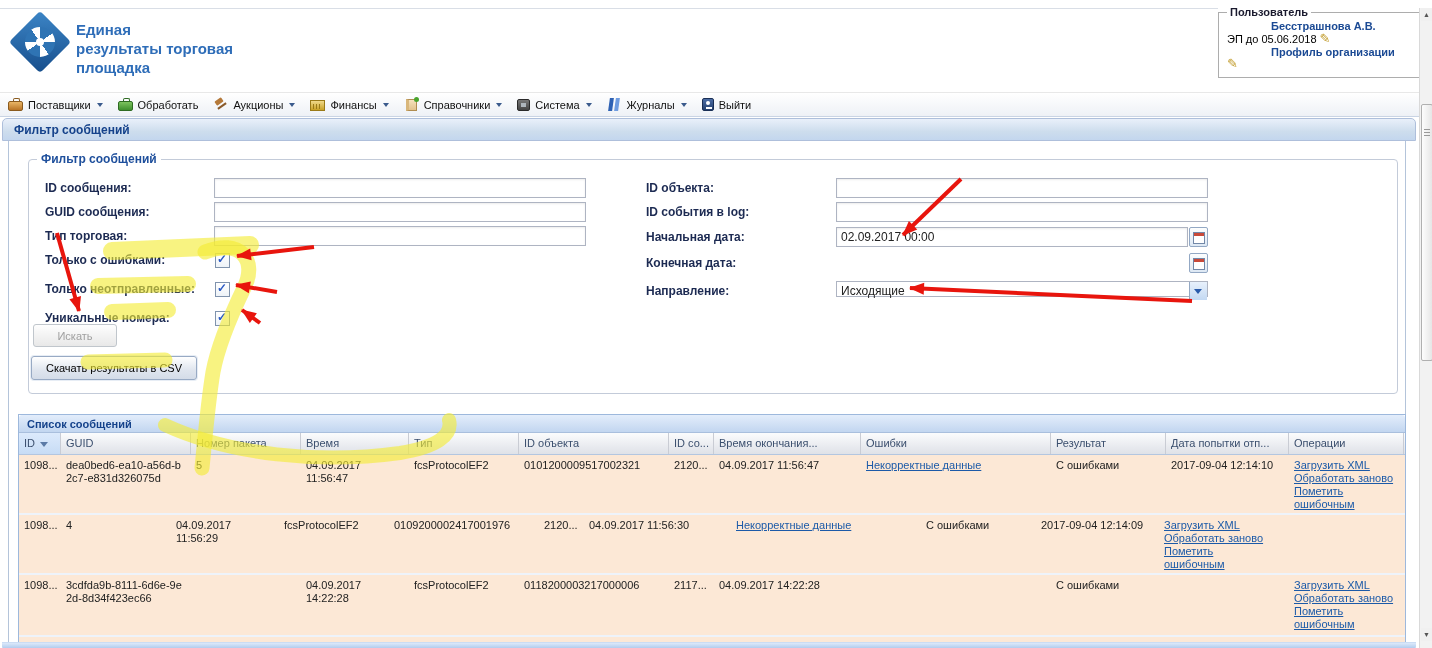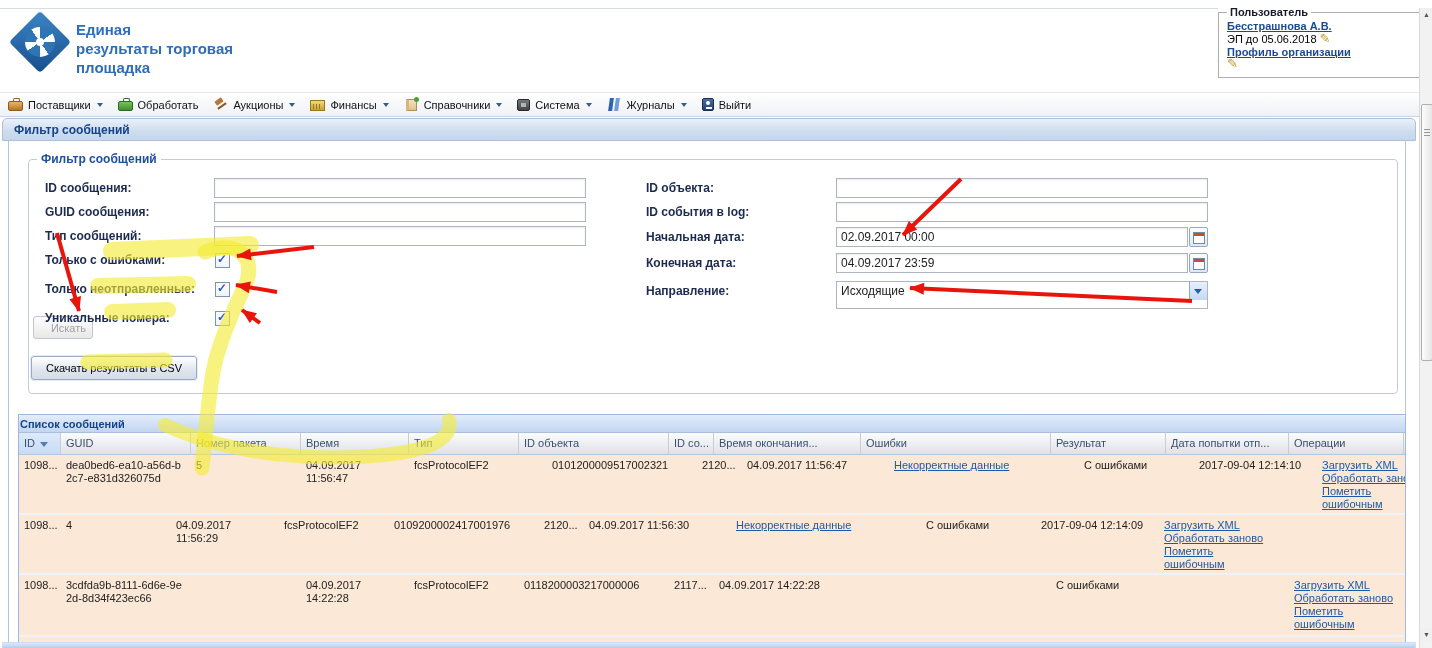--- a/index.html
+++ b/index.html
@@ -15,21 +15,21 @@
   .logo .swirl{position:absolute;left:13px;top:13px;width:30px;height:30px;border-radius:50%;
     background:conic-gradient(#2f74b4 0 55deg,#ffffff 55deg 90deg,#2f74b4 90deg 145deg,#ffffff 145deg 180deg,
       #2f74b4 180deg 235deg,#ffffff 235deg 270deg,#2f74b4 270deg 325deg,#ffffff 325deg 360deg);}
   .logo .swirl::after{content:"";position:absolute;left:11px;top:11px;width:8px;height:8px;border-radius:50%;background:#fff;}
   .brand-title{left:76px;top:20px;color:#2e6db8;font-size:15px;font-weight:bold;line-height:19px;}
 
   
   .user-panel{left:1218px;top:6px;width:196px;height:66px;border:1px solid #adadad;background:#fff;
     font-size:11px;margin:0;padding:2px 6px 2px 8px;}
   .user-panel legend{font-weight:bold;color:#1a1a2e;font-size:11px;padding:0 3px;}
-  .user-panel a{display:inline-block;color:#1b4a94;font-weight:bold;text-decoration:underline;cursor:pointer;}
+  .user-panel a{display:inline-block;color:#1b4a94;font-weight:bold;cursor:pointer;margin-left:44px;}
   .user-cert{color:#000;margin:1px 0;}
   .pencil-icon{display:inline-block;color:#c09a28;font-size:13px;line-height:10px;cursor:pointer;}
   .pencil-icon::before{content:"\270E";}
 
   
   .scrollbar{left:1419px;top:8px;width:13px;height:640px;background:#f2f2f2;border-left:1px solid #d9d9d9;}
   .sb-btn{position:absolute;left:1px;width:11px;height:13px;background:#f0f0f0;color:#555;font-size:7px;
     text-align:center;line-height:13px;cursor:pointer;}
   .sb-thumb{position:absolute;left:1px;top:96px;width:10px;height:255px;background:linear-gradient(90deg,#fdfdfd,#e6e6e6);
     border:1px solid #b0b0b0;border-radius:2px;cursor:pointer;}
@@ -77,37 +77,37 @@
   .f-input{position:absolute;height:20px;border:1px solid #aeb4c2;background:#fff;box-sizing:border-box;
     font-family:"Liberation Sans",sans-serif;font-size:12px;color:#222;padding:1px 4px;
     box-shadow:inset 0 1px 2px rgba(0,0,0,.08);}
   .checkbox{position:absolute;width:13px;height:13px;background:linear-gradient(#fff,#eef3f8);
     border:1px solid #8093ad;box-sizing:content-box;cursor:pointer;}
   .checkbox::after{content:"\2713";position:absolute;left:1px;top:-2px;color:#2c5ac4;font-size:12px;font-weight:bold;}
   .cal-btn{position:absolute;width:19px;height:20px;background:linear-gradient(#fdfefe,#dde8f4);
     border:1px solid #93a8c4;border-radius:2px;box-sizing:border-box;cursor:pointer;}
   .cal-btn::before{content:"";position:absolute;left:3px;top:4px;width:10px;height:10px;background:#fff;border:1px solid #7288a8;}
   .cal-btn::after{content:"";position:absolute;left:4px;top:5px;width:10px;height:3px;background:#c94a3a;}
-  .select-box{position:absolute;height:28px;border:1px solid #aeb4c2;background:#fff;box-sizing:border-box;
+  .select-box{position:absolute;height:16px;border:1px solid #aeb4c2;background:#fff;box-sizing:border-box;
     font-size:12px;color:#222;padding:2px 4px;cursor:pointer;}
   .sel-btn{position:absolute;right:0;top:0;width:17px;height:18px;background:linear-gradient(#e8f1fc,#c3d9f3);
     border-left:1px solid #93a8c4;}
   .sel-btn::after{content:"";position:absolute;left:4px;top:7px;width:0;height:0;
     border-left:4px solid transparent;border-right:4px solid transparent;border-top:5px solid #2a5bab;}
   .btn{position:absolute;box-sizing:border-box;border-radius:3px;font-family:"Liberation Sans",sans-serif;
     font-size:11px;text-align:center;cursor:pointer;}
   .btn-disabled{background:linear-gradient(#fefefe,#e8e8e8);border:1px solid #c0c6cc;color:#a0a0a0;}
   .btn-normal{background:linear-gradient(#ffffff,#dfe5ee 60%,#d4dce8);border:1px solid #98aac4;color:#000;
     box-shadow:0 0 0 1px #e7edf5;}
 
   
   .grid{left:18px;top:414px;width:1388px;height:234px;border:1px solid #9db8dc;box-sizing:border-box;
     overflow:hidden;background:#fff;}
   .grid-title{height:17px;background:linear-gradient(#e3edfb,#c2d6f0);border-bottom:1px solid #a9bfdd;
-    border-radius:3px 3px 0 0;display:flex;align-items:center;padding-left:1px;}
+    border-radius:3px 3px 0 0;display:flex;align-items:center;padding-left:8px;}
   .grid-title span{color:#15428b;font-weight:bold;font-size:11px;}
   .grid-head{display:flex;height:21px;border-bottom:1px solid #b3c6e0;background:linear-gradient(#fbfcfd,#e7e9ee 70%,#dfe2e8);}
   .gh-cell{box-sizing:border-box;border-right:1px solid #c9ccd4;font-size:11px;color:#3b4f6e;
     padding:4px 0 0 5px;white-space:nowrap;overflow:hidden;cursor:pointer;}
   .gh-cell.sorted{background:linear-gradient(#dceafc,#c7dcf5);}
   .sort-arrow{display:inline-block;width:0;height:0;border-left:4px solid transparent;border-right:4px solid transparent;
     border-top:5px solid #5b7aa6;margin-left:5px;}
   .grid-row{display:flex;background:#fce8d6;border-bottom:2px solid #eef3fa;cursor:pointer;}
   .g-cell{box-sizing:border-box;font-size:11px;color:#222;padding:4px 4px 0 5px;overflow:hidden;line-height:13px;}
   .g-cell.wrap{word-break:break-all;overflow-wrap:break-word;}
@@ -197,43 +197,42 @@
     </div>
 
   <div class="abs page-title-bar">
     <span>Фильтр сообщений</span>
   </div>
   <div class="abs content-border-left"></div>
   <div class="abs content-border-right"></div>
 
   <fieldset class="abs filter-fs" id="filter-fs">
     <legend>Фильтр сообщений</legend>
-    <button class="btn btn-disabled" id="btn-search" style="left:4px;top:150px;width:60px;height:23px;text-align:right;">Искать</button>
+    <button class="btn btn-disabled" id="btn-search" style="left:4px;top:158px;width:84px;height:23px;">Искать</button>
     <button class="btn btn-normal" id="btn-csv" style="left:2px;top:190px;width:166px;height:24px;">Скачать результаты в CSV</button>
   <div class="f-label abs" style="left: 16px; top: 12px;">ID сообщения:</div>
       <input class="f-input" style="left: 185px; top: 12px; width: 372px;">
       <div class="f-label abs" style="left: 16px; top: 36px;">GUID сообщения:</div>
       <input class="f-input" style="left: 185px; top: 36px; width: 372px;">
-      <div class="f-label abs" style="left: 16px; top: 60px;">Тип сообщений:</div>
+      <div class="f-label abs" style="left: 16px; top: 60px;">Тип торговая:</div>
       <input class="f-input" style="left: 185px; top: 60px; width: 372px;">
       <div class="f-label abs" style="left: 16px; top: 84px;">Только с ошибками:</div>
       <span class="checkbox" style="left: 186px; top: 87px;"></span>
       <div class="f-label abs" style="left: 16px; top: 113px;">Только неотправленные:</div>
       <span class="checkbox" style="left: 186px; top: 116px;"></span>
       <div class="f-label abs" style="left: 16px; top: 142px;">Уникальные номера:</div>
       <span class="checkbox" style="left: 186px; top: 145px;"></span>
       <div class="f-label abs" style="left: 617px; top: 12px;">ID объекта:</div>
       <input class="f-input" style="left: 807px; top: 12px; width: 372px;">
       <div class="f-label abs" style="left: 617px; top: 36px;">ID события в log:</div>
       <input class="f-input" style="left: 807px; top: 36px; width: 372px;">
       <div class="f-label abs" style="left: 617px; top: 61px;">Начальная дата:</div>
       <input class="f-input" value="02.09.2017 00:00" style="left: 807px; top: 61px; width: 352px;">
       <span class="cal-btn" style="left: 1160px; top: 61px;"></span>
       <div class="f-label abs" style="left: 617px; top: 87px;">Конечная дата:</div>
-      <input class="f-input" value="04.09.2017 23:59" style="left: 807px; top: 87px; width: 352px;">
       <span class="cal-btn" style="left: 1160px; top: 87px;"></span>
       <div class="f-label abs" style="left: 617px; top: 115px;">Направление:</div>
       <div class="select-box" style="left: 807px; top: 115px; width: 372px;"><span>Исходящие</span><span class="sel-btn"></span></div>
     </fieldset>
 
   <div class="abs grid">
     <div class="grid-title">
       <span>Список сообщений</span>
     </div>
     <div class="grid-head" id="grid-head">
@@ -250,21 +249,21 @@
         <div class="gh-cell" style="width: 123px; flex: 0 0 123px;"><span>Дата попытки отп...</span></div>
         <div class="gh-cell" style="width: 115px; flex: 0 0 115px;"><span>Операции</span></div>
       </div>
     <div id="grid-body">
         <div class="grid-row" style="min-height: 58px;">
           <div class="g-cell nowrap" style="width: 42px; flex: 0 0 42px;">1098...</div>
           <div class="g-cell wrap" style="width: 130px; flex: 0 0 130px;">dea0bed6-ea10-a56d-b2c7-e831d326075d</div>
           <div class="g-cell" style="width: 110px; flex: 0 0 110px;">5</div>
           <div class="g-cell" style="width: 108px; flex: 0 0 108px;">04.09.2017 11:56:47</div>
           <div class="g-cell" style="width: 110px; flex: 0 0 110px;">fcsProtocolEF2</div>
-          <div class="g-cell" style="width: 150px; flex: 0 0 150px; margin-left: 28px;">0101200009517002321</div>
+          <div class="g-cell" style="width: 150px; flex: 0 0 150px;">0101200009517002321</div>
           <div class="g-cell nowrap" style="width: 45px; flex: 0 0 45px;">2120...</div>
           <div class="g-cell" style="width: 147px; flex: 0 0 147px;">04.09.2017 11:56:47</div>
           <div class="g-cell" style="width: 190px; flex: 0 0 190px;"><a>Некорректные данные</a></div>
           <div class="g-cell" style="width: 115px; flex: 0 0 115px;">С ошибками</div>
           <div class="g-cell" style="width: 123px; flex: 0 0 123px;">2017-09-04 12:14:10</div>
           <div class="g-cell ops" style="width: 115px; flex: 0 0 115px;">
             <a>Загрузить XML</a>
             <a>Обработать заново</a>
             <a>Пометить ошибочным</a>
           </div>

